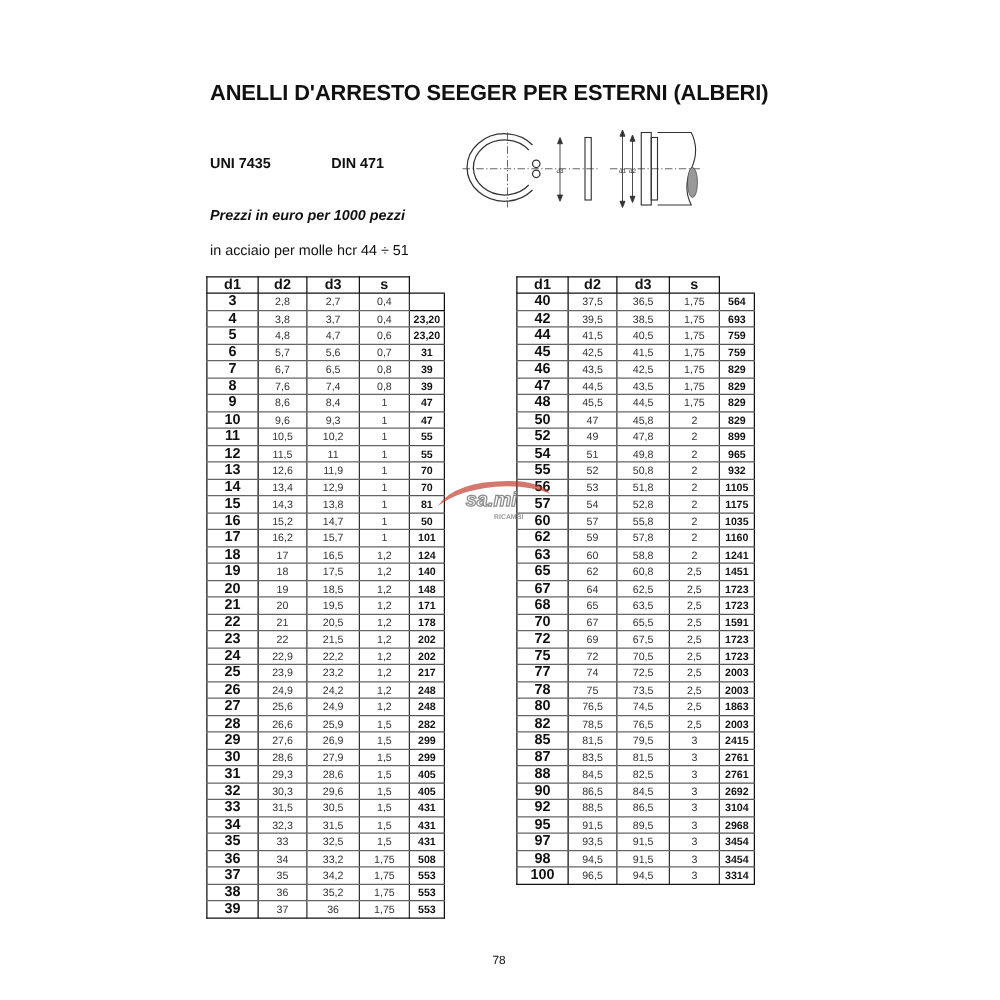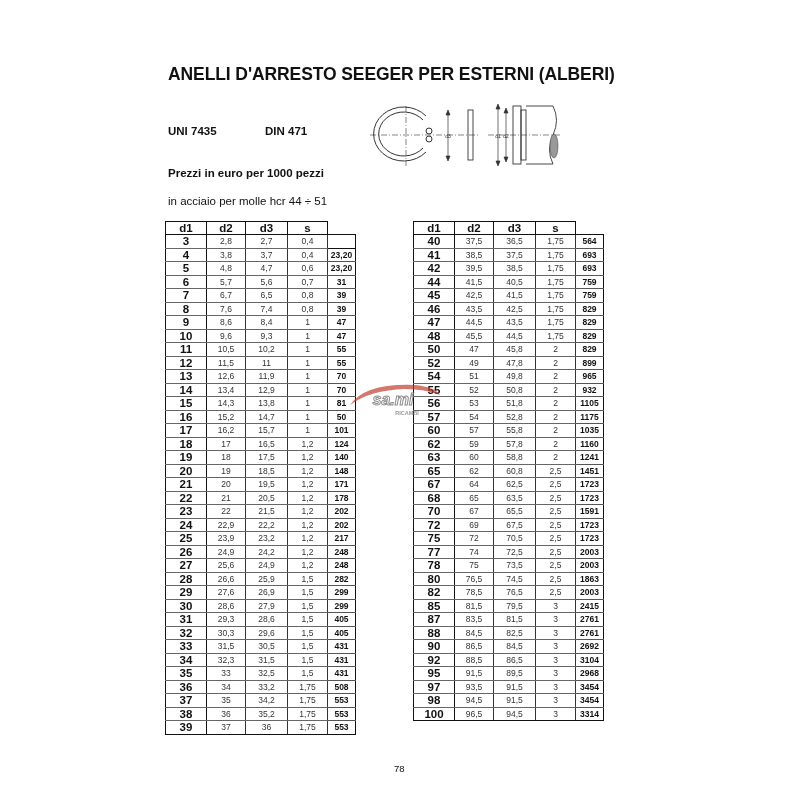--- a/index.html
+++ b/index.html
@@ -2,21 +2,21 @@
 <html><head>
   <meta charset="utf-8">
   <style>
     html, body { margin: 0; padding: 0; background: #ffffff; }
     body { width: 800px; height: 800px; position: relative; overflow: hidden;
            font-family: "Liberation Sans", sans-serif; color: #111; }
     .title { position: absolute; left: 168px; top: 64px; font-size: 17.5px; font-weight: bold; letter-spacing: -0.1px; }
     .std { position: absolute; top: 101px; font-size: 11.5px; font-weight: bold; margin-top: 24px; }
     .std.uni { left: 168px; }
     .std.din { left: 241px; padding-left: 24px; }
-    .prices { position: absolute; left: 168px; top: 167px; font-size: 11.5px; font-weight: bold; }
+    .prices { position: absolute; left: 168px; top: 167px; font-size: 11.5px; font-weight: bold; font-style: italic; }
     .material { position: absolute; left: 168px; top: 195px; font-size: 11.5px; }
     .diagram { position: absolute; left: 368px; top: 102px; width: 195px; height: 72px; }
     .pagenum { position: absolute; left: 394px; top: 763px; font-size: 9.5px; }
 
     table.spec { position: absolute; border-collapse: collapse; table-layout: fixed; }
     table.spec.left { left: 165px; top: 221px; }
     table.spec.right { left: 413px; top: 221px; }
     table.spec td, table.spec th { padding: 0; height: 12.5px; line-height: 12px; text-align: center; overflow: hidden; white-space: nowrap; }
     table.spec th { font-size: 11.5px; font-weight: bold; border: 1.5px solid #111; height: 11px; }
     table.spec th.price-h { border: none; border-bottom: 1.5px solid #111; }
@@ -378,27 +378,20 @@
   </thead>
   <tbody id="right-body">
       <tr>
         <td class="d1">40</td>
         <td class="d2">37,5</td>
         <td class="d3">36,5</td>
         <td class="s">1,75</td>
         <td class="price">564</td>
       </tr>
       <tr>
-        <td class="d1">41</td>
-        <td class="d2">38,5</td>
-        <td class="d3">37,5</td>
-        <td class="s">1,75</td>
-        <td class="price">693</td>
-      </tr>
-      <tr>
         <td class="d1">42</td>
         <td class="d2">39,5</td>
         <td class="d3">38,5</td>
         <td class="s">1,75</td>
         <td class="price">693</td>
       </tr>
       <tr>
         <td class="d1">44</td>
         <td class="d2">41,5</td>
         <td class="d3">40,5</td>

